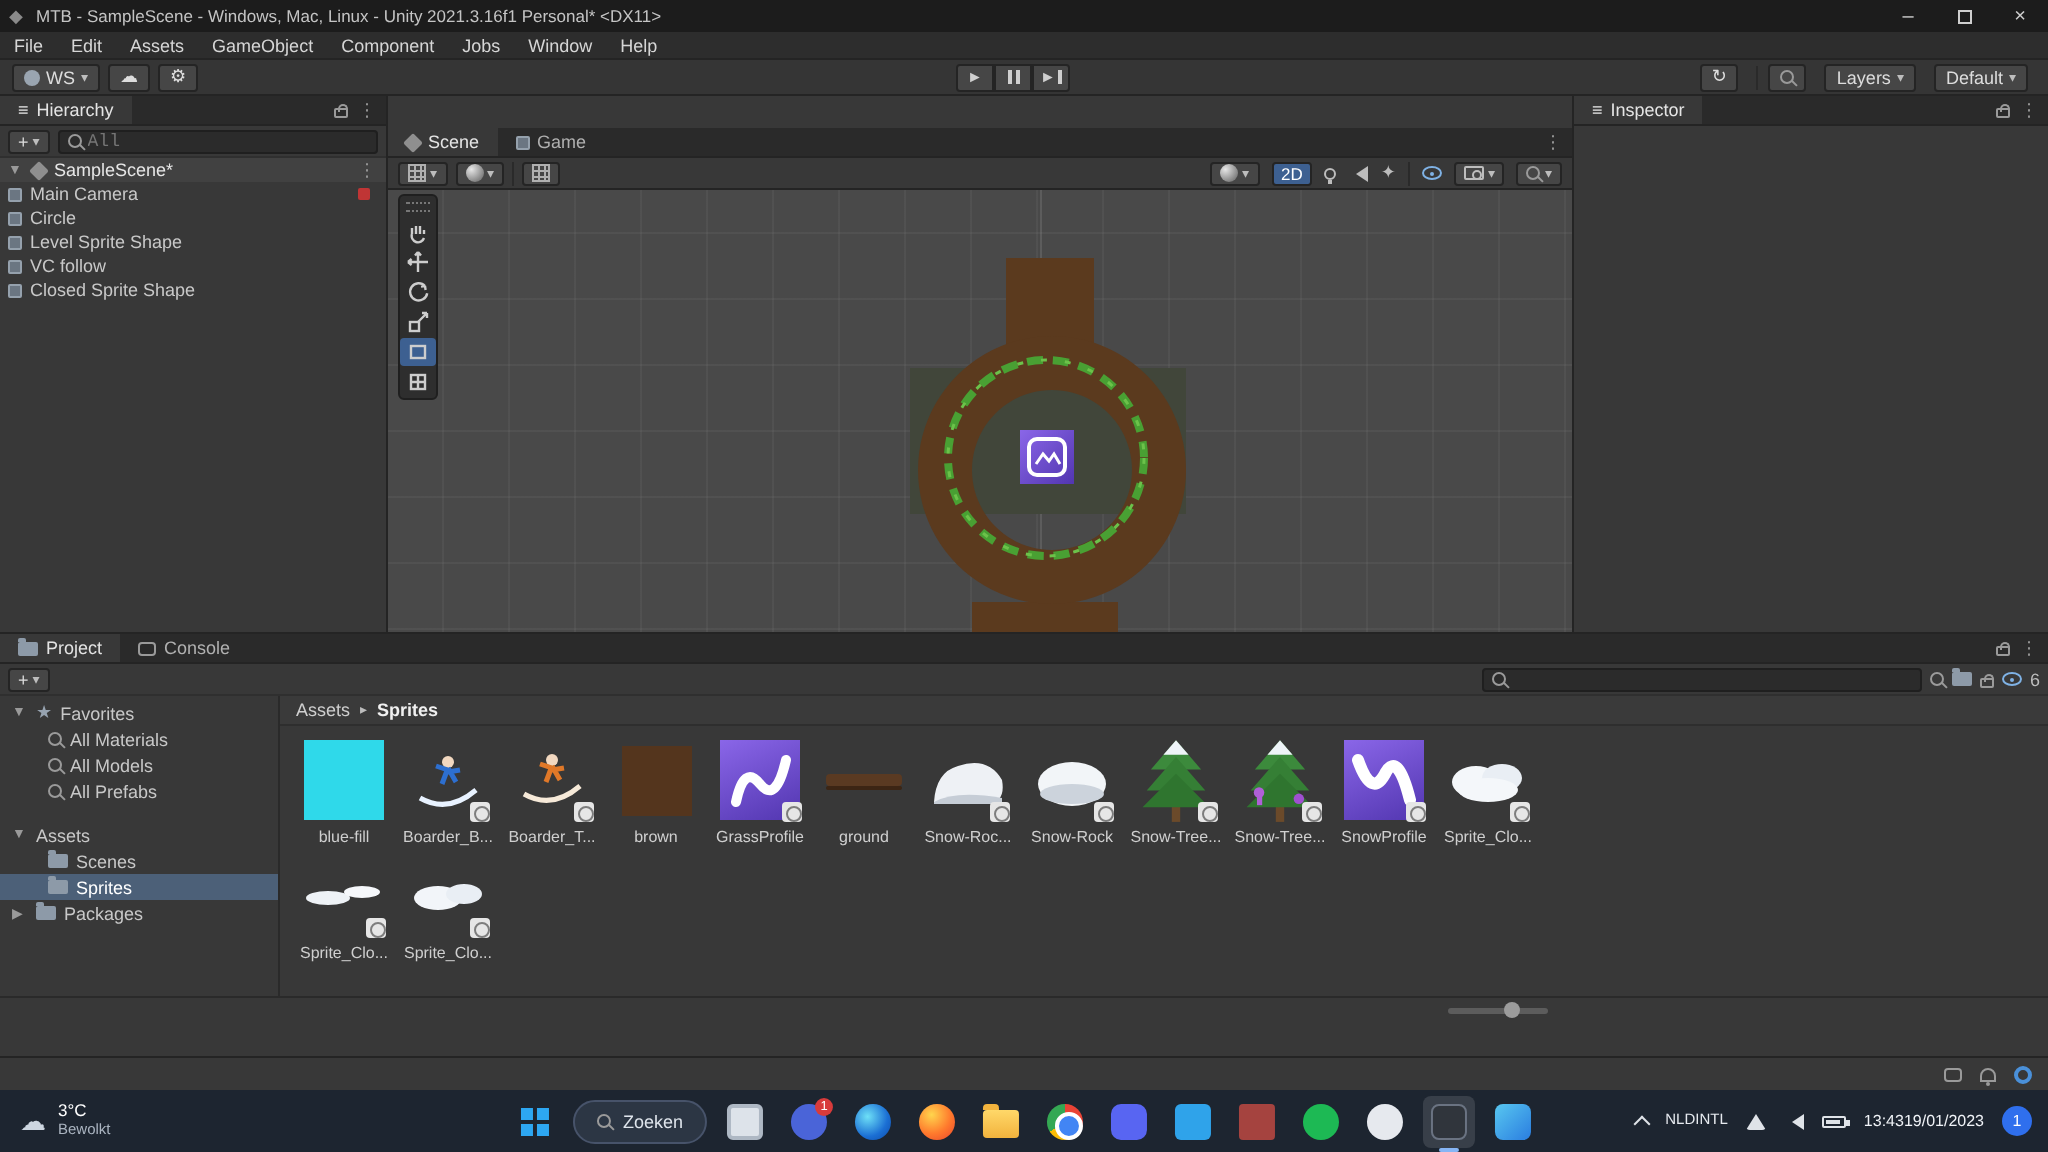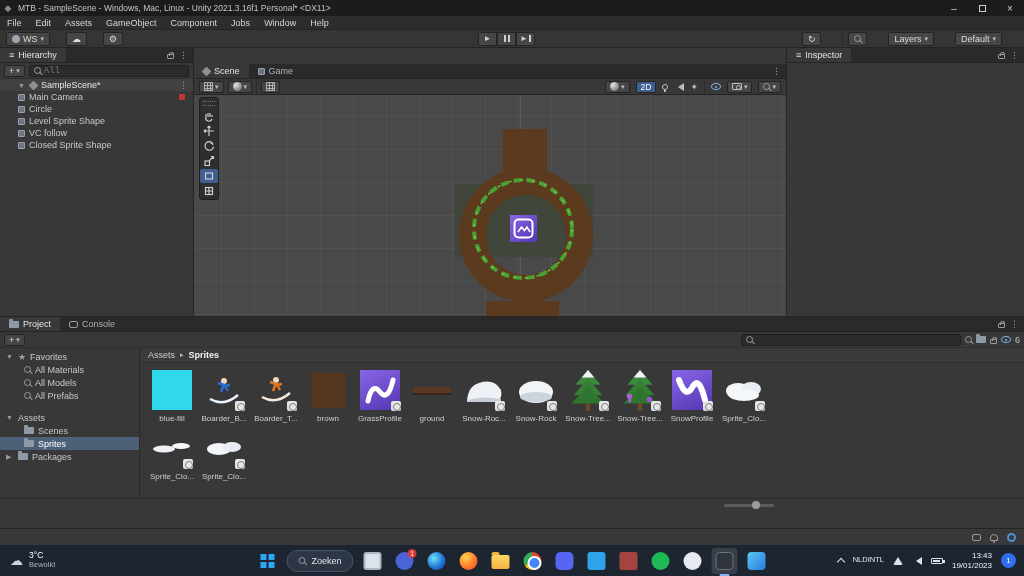--- a/index.html
+++ b/index.html
@@ -13,21 +13,21 @@
   .tb-title{flex:1;font-size:8.5px;white-space:nowrap;overflow:hidden;padding-left:2px}
   .wbtn{width:28px;height:16px;display:flex;align-items:center;justify-content:center;color:#cfcfcf;font-size:10px}
   .ic-maxbox{width:7px;height:7px;border:1px solid #cfcfcf}
 
   
   .menubar{position:absolute;left:0;top:16px;width:1024px;height:14px;background:#2d2d2d;display:flex;align-items:center;border-bottom:1px solid #242424}
   .menu-item{padding:0 7px;font-size:9px;color:#d6d6d6;height:14px;display:flex;align-items:center}
 
   
   .maintoolbar{position:absolute;left:0;top:30px;width:1024px;height:18px;background:#353535;border-bottom:1px solid #242424;display:flex;align-items:center;padding:0 6px}
-  .t-btn{background:#464646;border:1px solid #242424;border-radius:2px;height:14px;display:flex;align-items:center;gap:3px;padding:0 5px;color:#ddd;font-size:9px;margin-right:16px}
+  .t-btn{background:#464646;border:1px solid #242424;border-radius:2px;height:14px;display:flex;align-items:center;gap:3px;padding:0 5px;color:#ddd;font-size:9px;margin-right:4px}
   .t-group-center{position:absolute;left:478px;display:flex}
   .t-right{position:absolute;right:6px;display:flex;align-items:center;gap:5px}
   .playbtn{width:19px;height:14px;background:#464646;border:1px solid #242424;display:flex;align-items:center;justify-content:center;color:#cfcfcf;font-size:8px}
   .playbtn:first-child{border-radius:2px 0 0 2px}.playbtn:last-child{border-radius:0 2px 2px 0}
   .ic-pause{display:inline-flex;gap:2px}
   .ic-pause i{width:2px;height:7px;background:#cfcfcf}
   .stepbar{width:2px;height:7px;background:#cfcfcf;margin-left:1px}
   .vdiv{width:1px;height:12px;background:#2a2a2a}
 
   
@@ -59,21 +59,21 @@
   .tabstrip{height:15px;background:#2a2a2a;display:flex;align-items:stretch;border-bottom:1px solid #242424}
   .tab{display:flex;align-items:center;gap:4px;padding:0 9px;font-size:9px;color:#b0b0b0}
   .tab.active{background:#383838;color:#e4e4e4}
   .strip-right{margin-left:auto;display:flex;align-items:center;gap:5px;padding-right:5px;color:#9a9a9a}
 
   .hierarchy{left:0;top:48px;width:194px;height:285px;border-right:1px solid #242424}
   .subtool{height:16px;display:flex;align-items:center;gap:4px;padding:0 4px;border-bottom:1px solid #2f2f2f}
   .mini-btn{background:#464646;border:1px solid #242424;border-radius:2px;height:12px;display:flex;align-items:center;gap:2px;padding:0 4px;color:#ddd;font-size:9px}
   .searchbox{flex:1;height:12px;background:#2b2b2b;border:1px solid #1f1f1f;border-radius:2px;display:flex;align-items:center;gap:3px;padding:0 4px}
   .searchbox input{flex:1;background:transparent;border:none;outline:none;color:#bdbdbd;font-size:9px;font-family:Liberation Mono, monospace;min-width:10px}
-  .hrow{height:12px;display:flex;align-items:center;gap:4px;padding-left:18px;color:#c8c8c8;font-size:9px}
+  .hrow{height:12px;display:flex;align-items:center;gap:4px;padding-left:4px;color:#c8c8c8;font-size:9px}
   .hrow .fold{font-size:7px;color:#9a9a9a;width:8px}
   .hrow.scene-row{background:#414141;color:#e6e6e6}
   .hrow .spacer{flex:1}
   .hrow .enddots{padding-right:5px;color:#9a9a9a}
   .child{}
 
   .scenepanel{left:194px;top:64px;width:592px;height:285px}
   .scenetool{height:16px;background:#383838;border-bottom:1px solid #242424;display:flex;align-items:center;gap:4px;padding:0 5px}
   .st-right{margin-left:auto;display:flex;align-items:center;gap:6px}
   .btn2d{background:#3d6091;border:1px solid #242424;border-radius:2px;height:12px;padding:0 4px;color:#fff;display:flex;align-items:center;font-size:8.5px}
@@ -163,21 +163,21 @@
   .ai-photos{background:linear-gradient(135deg,#58c7f0,#2a7de0);border-radius:4px}
   .appbadge{position:absolute;top:1px;right:1px;width:9px;height:9px;background:#d83b3b;border-radius:50%;color:#fff;font-size:6.5px;display:flex;align-items:center;justify-content:center}
   .tray{margin-left:auto;display:flex;align-items:center;gap:9px;padding-right:8px;height:31px}
   .chev{width:6px;height:6px;border-left:1.5px solid #dfe3e8;border-top:1.5px solid #dfe3e8;transform:rotate(45deg);margin-top:3px}
   .lang{display:flex;flex-direction:row;line-height:1.1;font-size:7.5px;color:#e6eaef;text-align:center}
   .ic-wifi{width:0;height:0;border-left:5px solid transparent;border-right:5px solid transparent;border-bottom:8px solid #dfe3e8;border-radius:2px}
   .ic-vol{width:0;height:0;border:4px solid transparent;border-right:6px solid #dfe3e8}
   .ic-bat{width:12px;height:6px;border:1px solid #dfe3e8;border-radius:1px;position:relative}
   .ic-bat::after{content:"";position:absolute;right:-3px;top:1px;width:2px;height:3px;background:#dfe3e8}
   .ic-bat::before{content:"";position:absolute;left:1px;top:1px;bottom:1px;width:7px;background:#dfe3e8}
-  .clock{display:flex;flex-direction:column;line-height:1.2;font-size:8px;text-align:right;color:#f0f3f7}
+  .clock{display:flex;line-height:1.2;font-size:8px;color:#f0f3f7}
   .notif{width:15px;height:15px;border-radius:50%;background:#2f6fed;color:#fff;font-size:8px;display:flex;align-items:center;justify-content:center}
 </style>
 </head>
 <body>
 
 <div class="stage">
 
   <div class="titlebar">
     <span class="tb-logo">◆</span>
     <span class="tb-title">MTB - SampleScene - Windows, Mac, Linux - Unity 2021.3.16f1 Personal* &lt;DX11&gt;</span>

